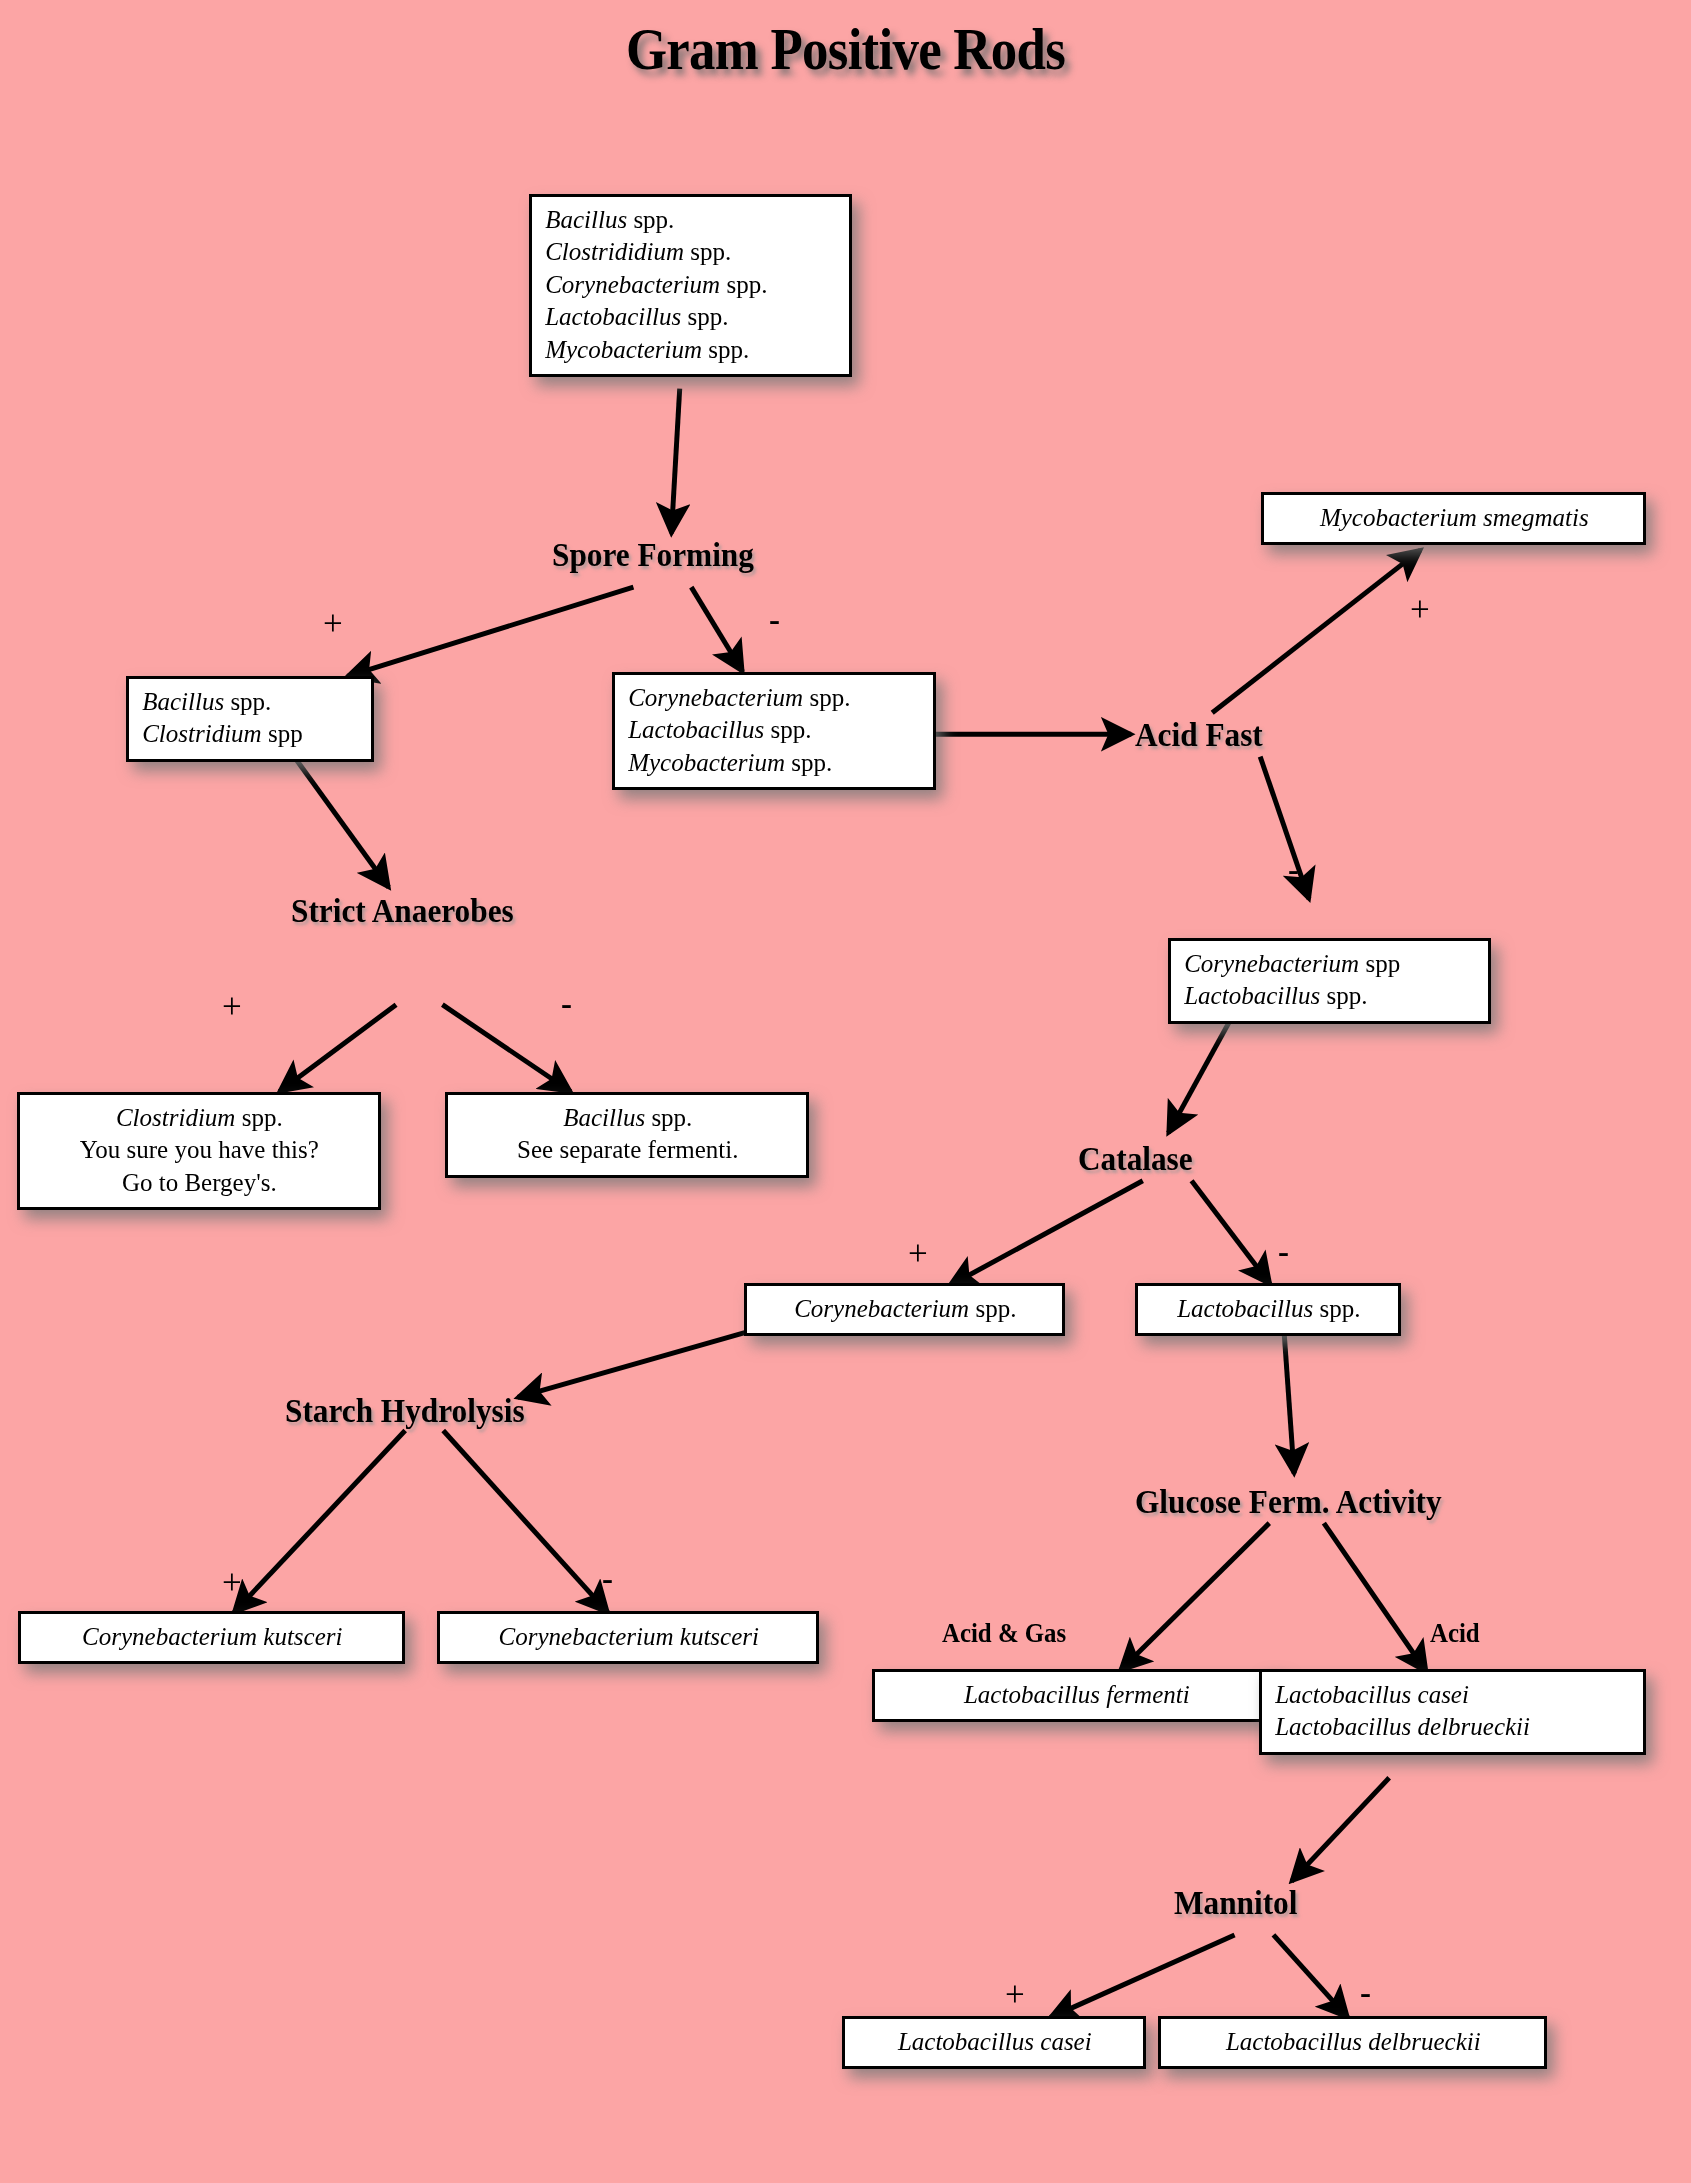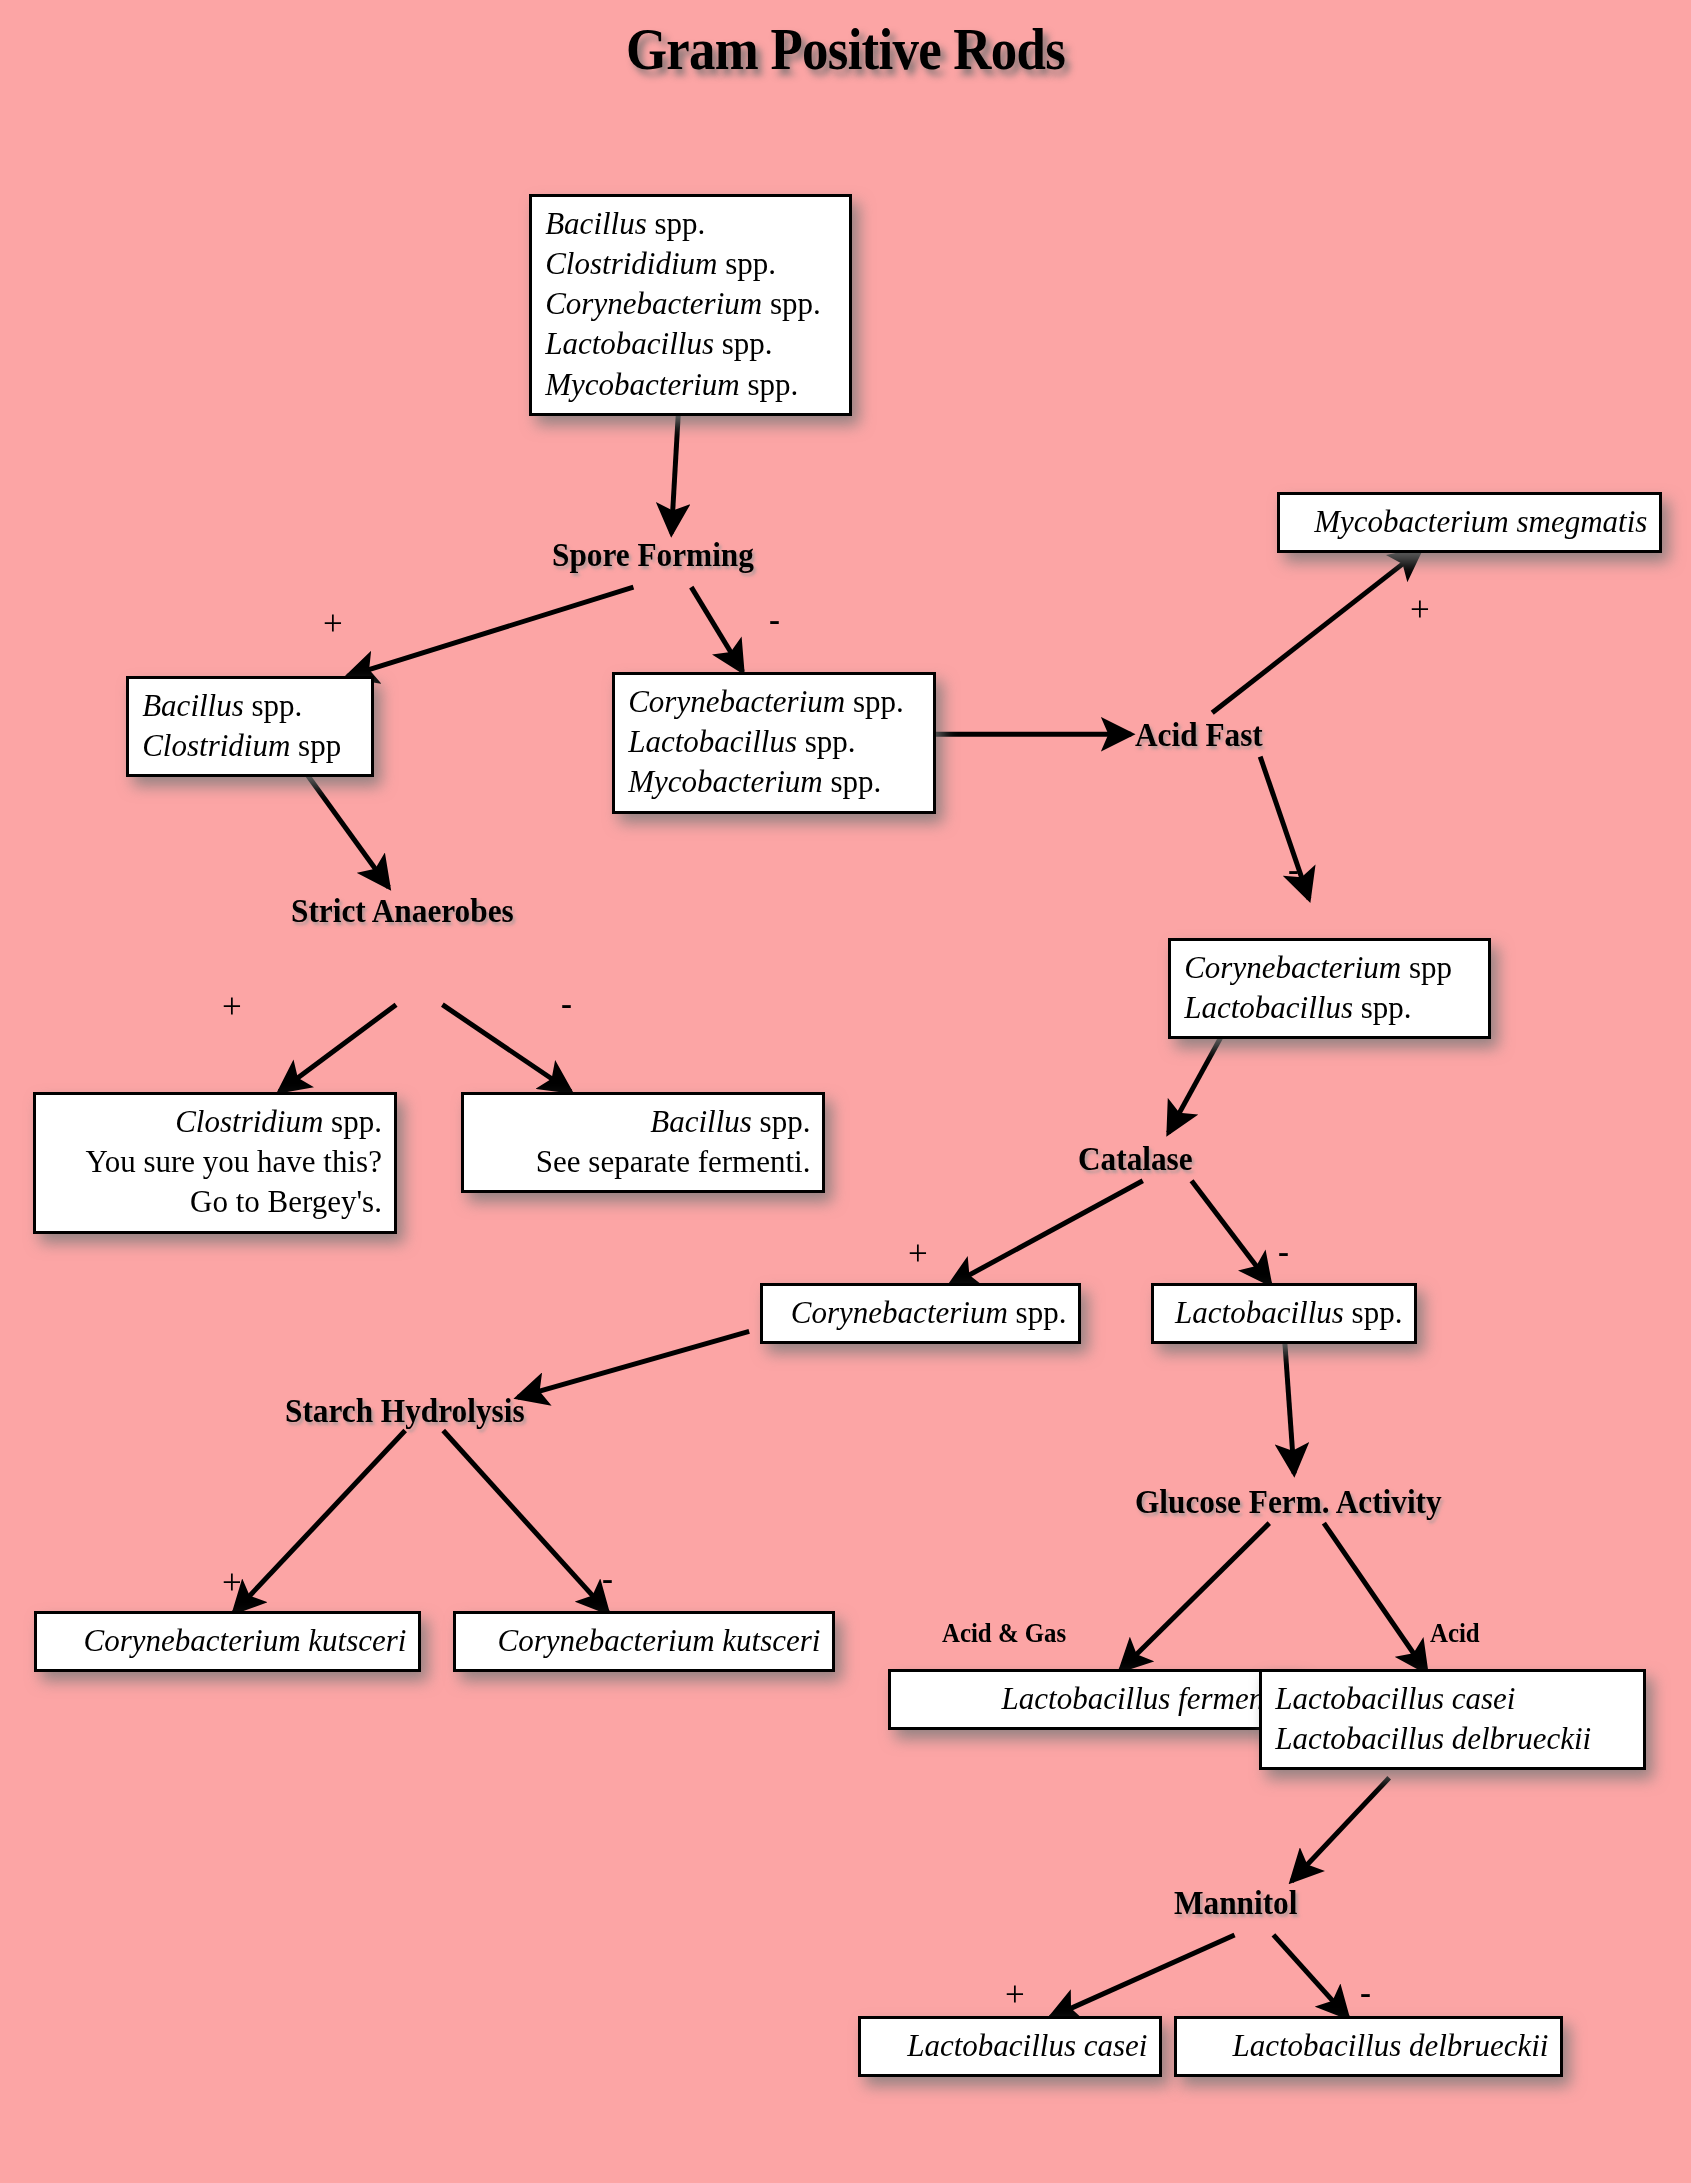--- a/index.html
+++ b/index.html
@@ -45,27 +45,27 @@
     pointer-events: none;
   }
 
   
   .box {
     position: absolute;
     box-sizing: border-box;
     background: #ffffff;
     border: 3.3px solid #000000;
     padding: 6.6px 11.6px 8.3px 13.2px;
-    font-size: 31px;
+    font-size: 25px;
     line-height: 1.30;
     color: #000000;
     white-space: nowrap;
     filter: drop-shadow(7.4px 9px 7.4px rgba(120,120,120,0.78));
   }
-  .box.center { text-align: right; margin-left: 16px; }
+  .box.center { text-align: center; }
   .box.left   { text-align: left; }
   .box i { font-style: italic; }
   .box .rm { font-style: normal; }
 
   
   .decision {
     position: absolute;
     font-family: "Liberation Serif", "DejaVu Serif", serif;
     font-weight: bold;
     font-size: 34px;

